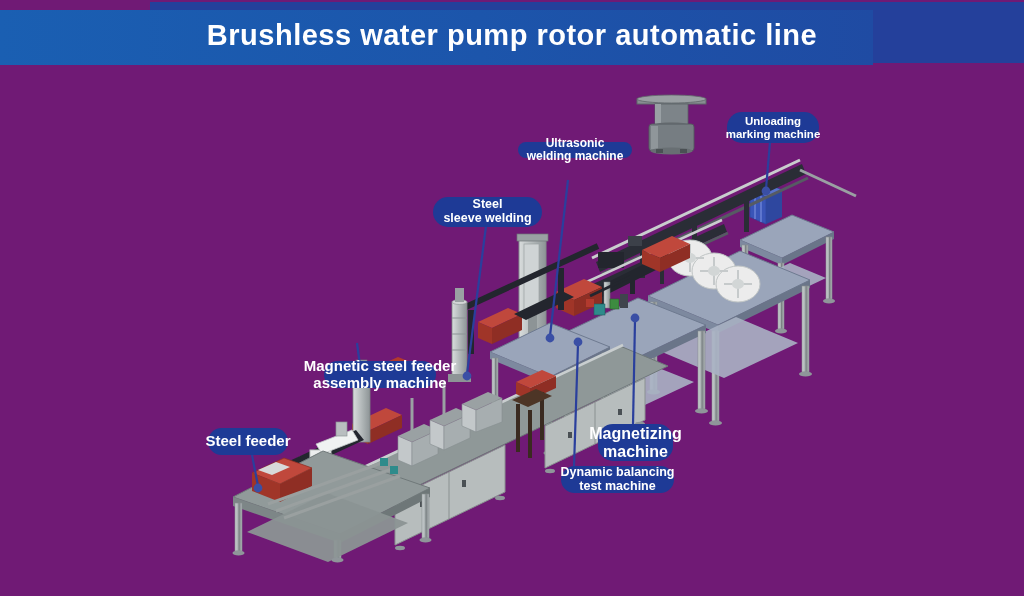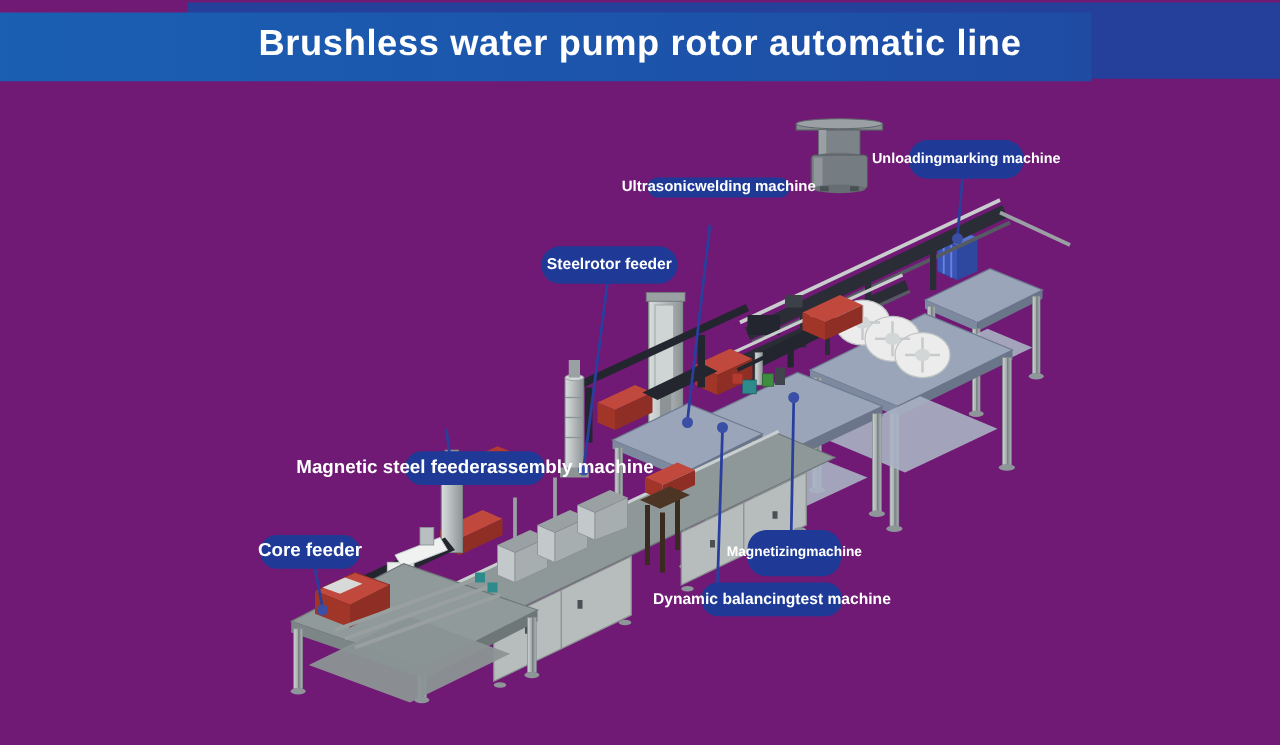--- a/index.html
+++ b/index.html
@@ -9,21 +9,21 @@
   #accent-bar{position:absolute;left:150px;top:2px;width:874px;height:61px;background:#24409b;}
   #main-bar{position:absolute;left:0;top:10px;width:873px;height:55px;
             background:linear-gradient(90deg,#1a5fb2 0%,#1c55ab 55%,#1f4ba3 100%);}
   #banner-title{position:absolute;left:0;top:0;width:1024px;height:65px;display:flex;
                 align-items:center;justify-content:center;color:#ffffff;font-size:29px;
                 font-weight:bold;letter-spacing:0.5px;padding-top:6px;box-sizing:border-box;}
   
   #scene{position:absolute;left:0;top:0;width:1024px;height:596px;}
   
   .callout{position:absolute;background:#1e3a96;color:#ffffff;border-radius:15px;
-           display:flex;flex-direction:row;align-items:center;justify-content:center;
+           display:flex;flex-direction:column;align-items:center;justify-content:center;
            text-align:center;font-weight:bold;line-height:1.1;z-index:3;box-sizing:border-box;
            padding:1px 4px;}
   .callout span{display:block;white-space:nowrap;}
 </style>
 </head>
 <body>
 
 <div id="page">
 
   <div id="accent-bar"></div>
@@ -296,44 +296,44 @@
       <circle cx="361" cy="375" r="4.4"></circle>
       <circle cx="467" cy="376" r="4.4"></circle>
       <circle cx="550" cy="338" r="4.4"></circle>
       <circle cx="766" cy="191" r="4.4"></circle>
       <circle cx="635" cy="318" r="4.4"></circle>
       <circle cx="578" cy="342" r="4.4"></circle>
     </g>
   </svg>
 
   <div class="callout" style="left:208px;top:428px;width:80px;height:27px;font-size:15px;">
-    <span>Core feeder</span>
+    <span>Steel feeder</span>
   </div>
 
   <div class="callout" style="left:324px;top:316px;width:112px;height:27px;font-size:15px;margin-top:45px;">
     <span>Magnetic steel feeder</span>
     <span>assembly machine</span>
   </div>
 
   <div class="callout" style="left:433px;top:197px;width:109px;height:30px;font-size:12.5px;">
     <span>Steel</span>
-    <span>rotor feeder</span>
+    <span>sleeve welding</span>
   </div>
 
   <div class="callout" style="left:518px;top:142px;width:114px;height:16px;font-size:12px;">
     <span>Ultrasonic</span>
     <span>welding machine</span>
   </div>
 
   <div class="callout" style="left:727px;top:112px;width:92px;height:31px;font-size:11.5px;">
     <span>Unloading</span>
     <span>marking machine</span>
   </div>
 
-  <div class="callout" style="left:598px;top:424px;width:75px;height:37px;font-size:11px;">
+  <div class="callout" style="left:598px;top:424px;width:75px;height:37px;font-size:16px;">
     <span>Magnetizing</span>
     <span>machine</span>
   </div>
 
   <div class="callout" style="left:525px;top:466px;width:113px;height:27px;font-size:12.5px;margin-left:36px;">
     <span>Dynamic balancing</span>
     <span>test machine</span>
   </div>
 
 </div>

